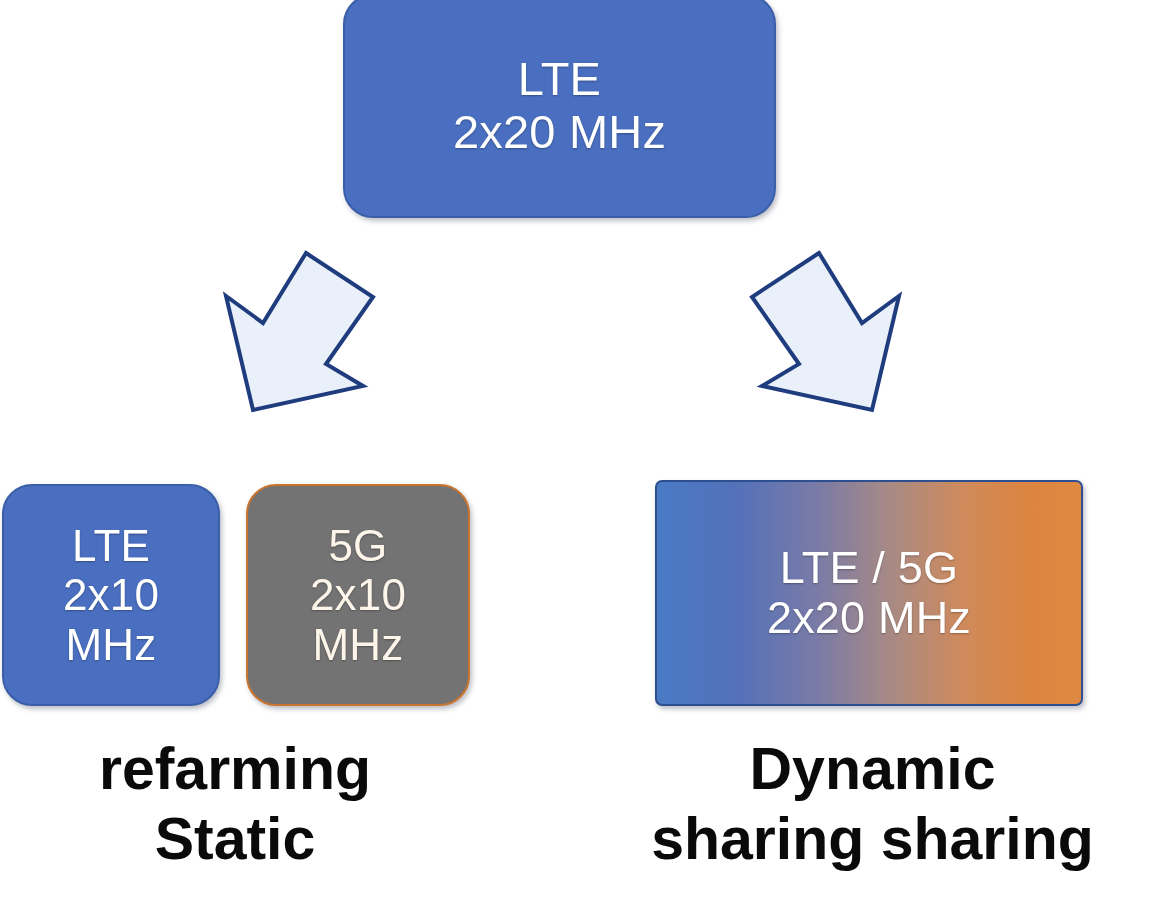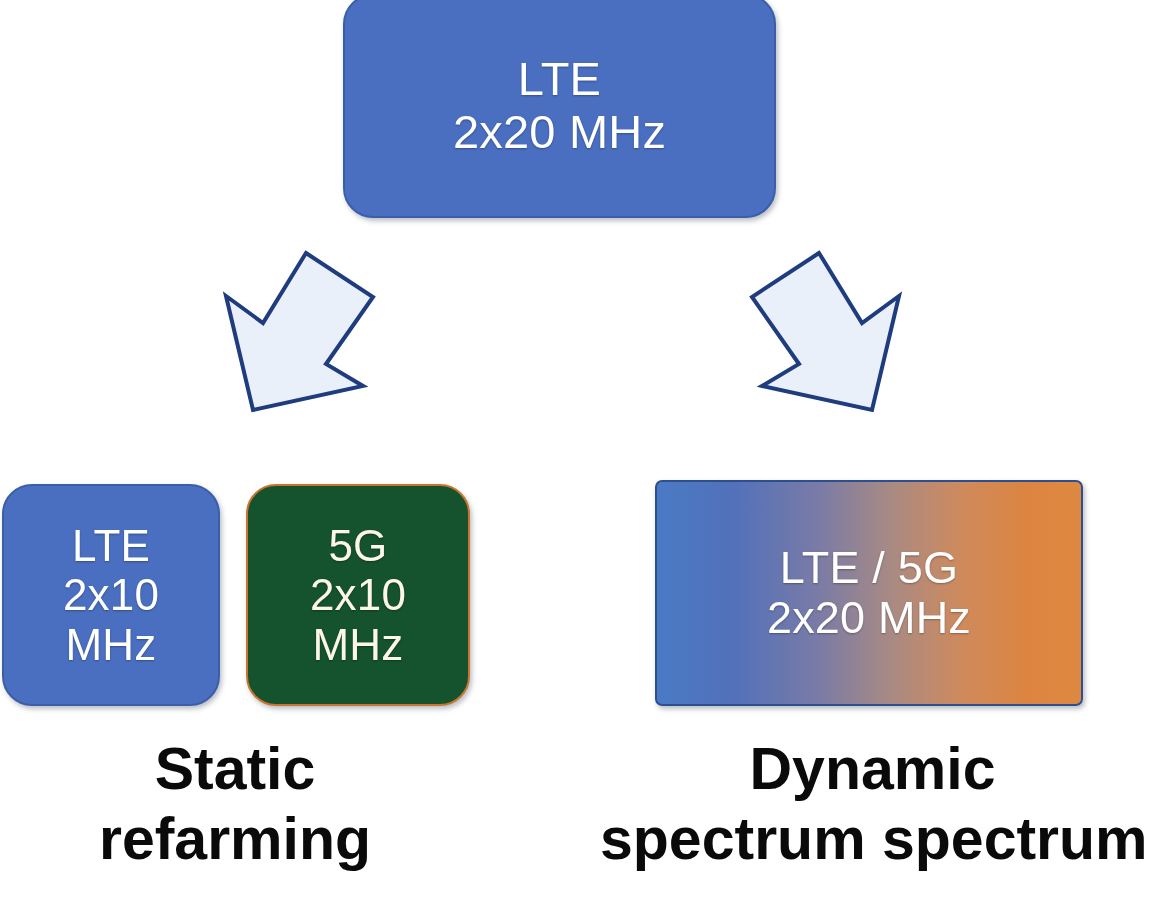--- a/index.html
+++ b/index.html
@@ -55,21 +55,21 @@
     background: #4a6fc0;
     border: 2px solid #3a5ea8;
     font-size: 44px;
   }
 
   
   #box-5g-10 {
     left: 246px;  top: 484px;
     width: 224px; height: 222px;
     border-radius: 30px;
-    background: #14532d;
+    background: #737373;
     border: 2px solid #c9742f;
     font-size: 44px;
     color: #fdf5ea;
   }
 
   
   #box-shared {
     left: 655px;  top: 480px;
     width: 428px; height: 226px;
     border-radius: 7px;
@@ -141,22 +141,22 @@
     <span class="line">2x10</span>
     <span class="line">MHz</span>
   </div>
 
   <div id="box-shared" class="box">
     <span class="line">LTE / 5G</span>
     <span class="line">2x20 MHz</span>
   </div>
 
   <div id="caption-static" class="caption">
+    <span class="line">refarming</span>
     <span class="line">Static</span>
-    <span class="line">refarming</span>
   </div>
 
   <div id="caption-dynamic" class="caption">
     <span class="line">Dynamic</span>
-    <span class="line">spectrum spectrum</span>
+    <span class="line">sharing sharing</span>
   </div>
 
 </div>
 
 </body></html>

